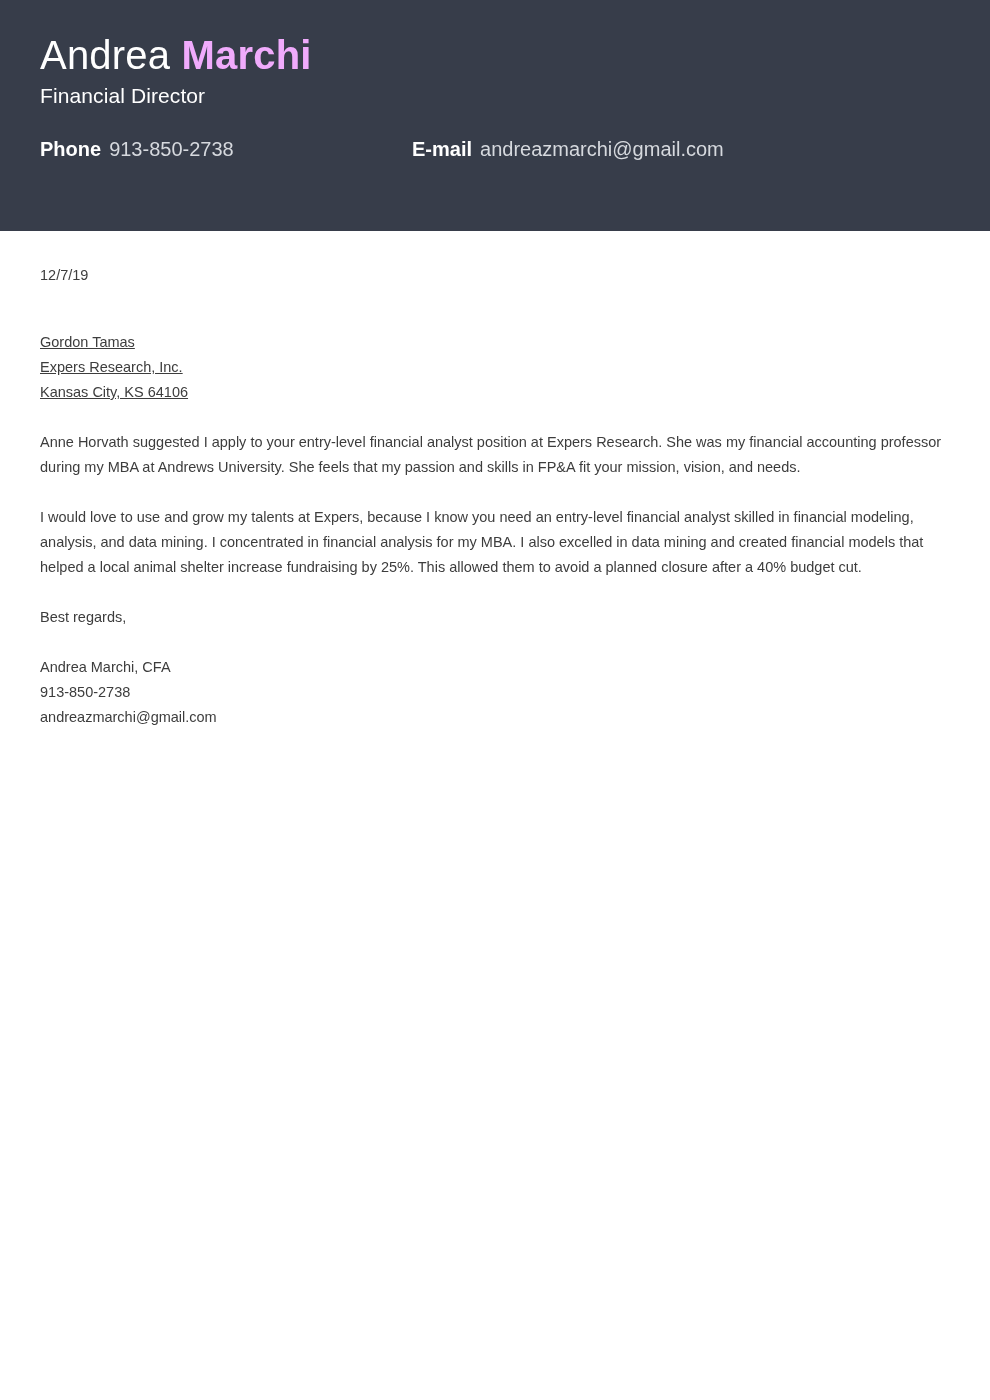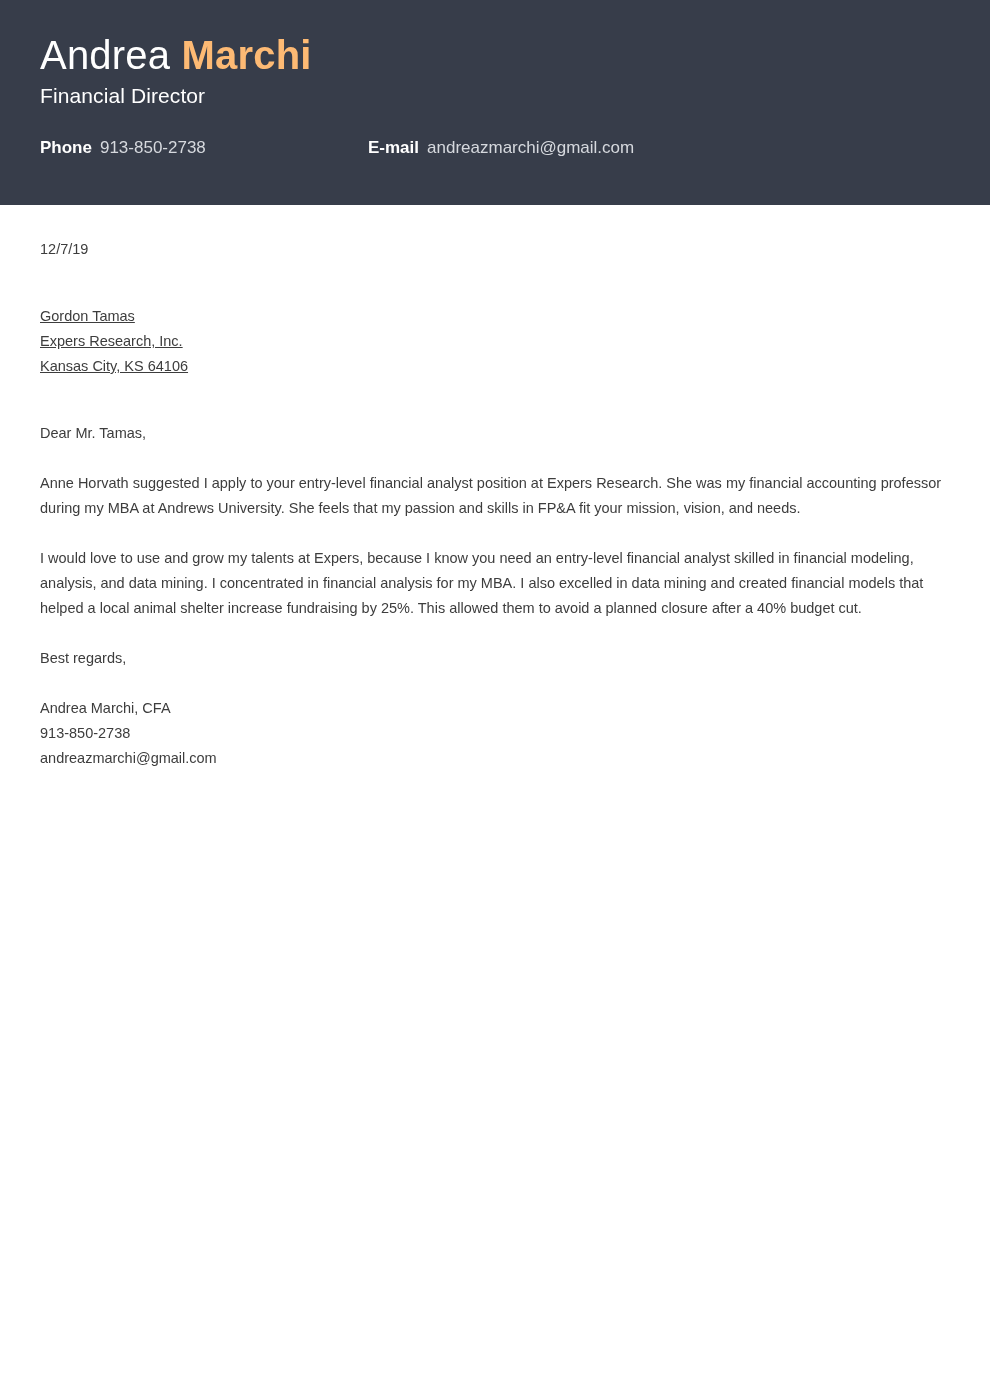--- a/index.html
+++ b/index.html
@@ -28,37 +28,38 @@
     letter-spacing: 0.2px;
     margin: 0 0 6px 0;
     white-space: nowrap;
   }
   .name-first {
     font-weight: 300;
     color: #ffffff;
   }
   .name-last {
     font-weight: 700;
-    color: #fdba74;
+    color: #f0abfc;
     margin-top: 29px;
   }
   .job-title {
     font-size: 21px;
     font-weight: 400;
     color: #ffffff;
     margin: 0 0 30px 0;
     letter-spacing: 0.1px;
   }
 
   .contact-grid {
     display: grid;
     grid-template-columns: 328px auto;
     row-gap: 15px;
     column-gap: 0;
-    font-size: 17px;
+    font-size: 20px;
+    gap: 44px;
   }
   .contact-cell {
     display: flex;
     align-items: baseline;
     white-space: nowrap;
   }
   .contact-label {
     font-weight: 700;
     color: #ffffff;
     margin-right: 8px;
@@ -137,21 +138,20 @@
 <main class="letter-body">
 
   <div class="date-line">12/7/19</div>
 
   <div class="recipient-block">
     <p class="addr-line">Gordon Tamas</p>
     <p class="addr-line">Expers Research, Inc.</p>
     <p class="addr-line">Kansas City, KS 64106</p>
   </div>
 
-  <p class="salutation">Dear Mr. Tamas,</p>
 
   <p class="body-paragraph">Anne Horvath suggested I apply to your entry-level financial analyst position at Expers Research. She was my financial accounting professor during my MBA at Andrews University. She feels that my passion and skills in FP&amp;A fit your mission, vision, and needs.</p>
   <p class="body-paragraph">I would love to use and grow my talents at Expers, because I know you need an entry-level financial analyst skilled in financial modeling, analysis, and data mining. I concentrated in financial analysis for my MBA. I also excelled in data mining and created financial models that helped a local animal shelter increase fundraising by 25%. This allowed them to avoid a planned closure after a 40% budget cut.</p>
 
   <p class="closing">Best regards,</p>
 
   <div class="signature-block">
     <p class="sig-line">Andrea Marchi, CFA</p>
     <p class="sig-line">913-850-2738</p>
     <p class="sig-line">andreazmarchi@gmail.com</p>

